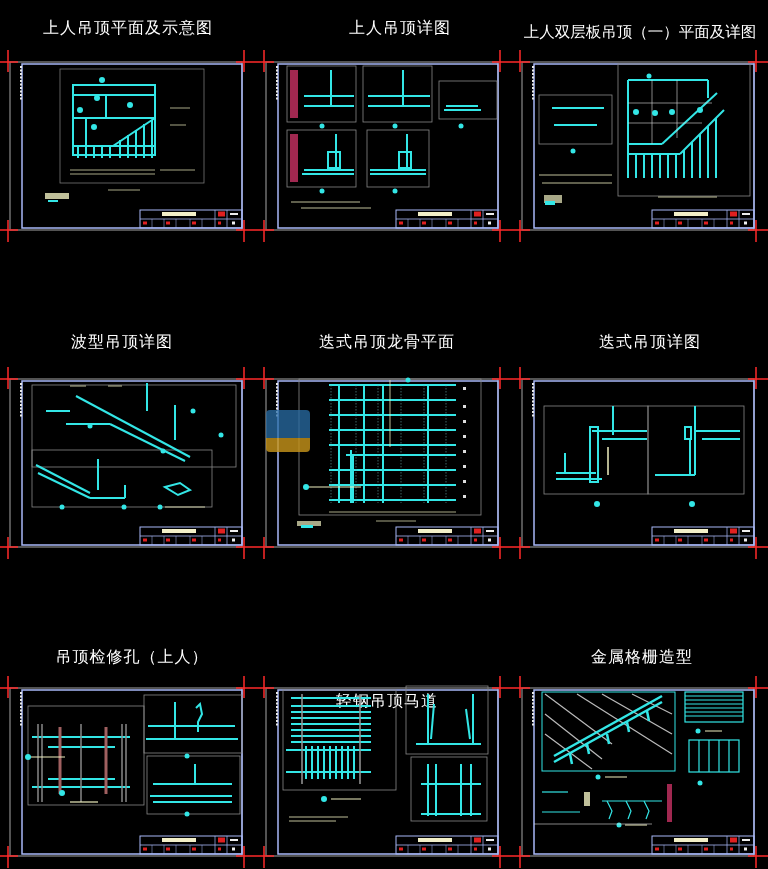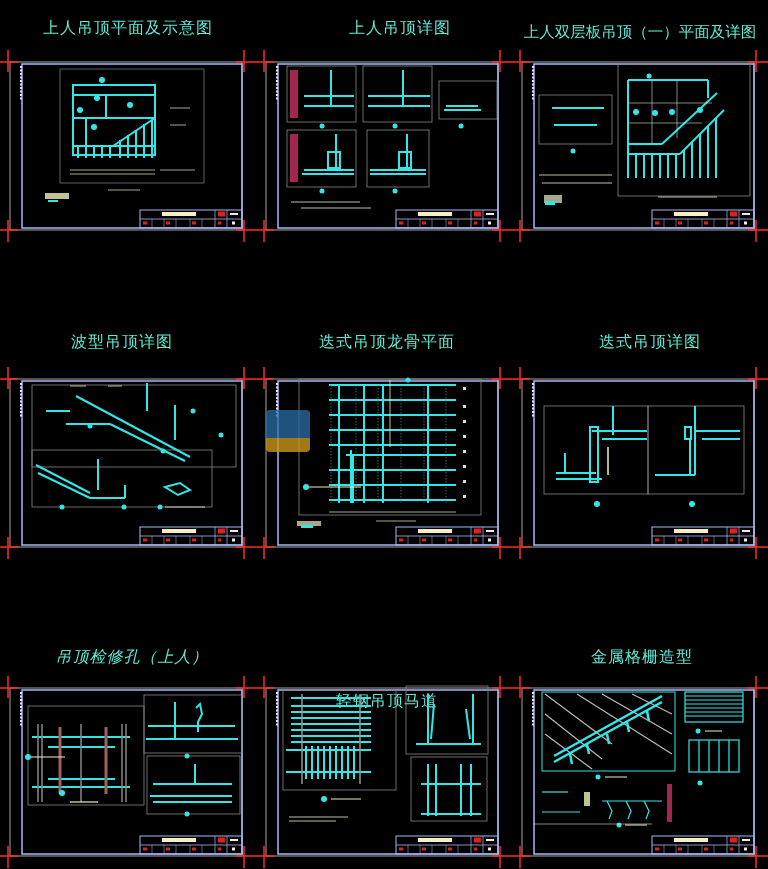--- a/index.html
+++ b/index.html
@@ -1,18 +1,18 @@
 <!DOCTYPE html>
 <html><head>
 <meta charset="utf-8">
 <style>
   html,body{margin:0;padding:0;background:#000;}
   body{width:768px;height:869px;position:relative;overflow:hidden;font-family:"DejaVu Sans",sans-serif;}
   .cell{position:absolute;width:256px;}
-  .title{position:absolute;left:0;width:256px;text-align:center;color:#5eead4;font-size:16px;letter-spacing:1px;}
+  .title{position:absolute;left:0;width:256px;text-align:center;color:#ffffff;font-size:16px;letter-spacing:1px;}
   .wm{position:absolute;left:262px;top:408px;width:250px;height:48px;}
   .wm-logo{position:absolute;left:4px;top:2px;width:44px;height:42px;}
   .wm-logo .b{position:absolute;left:0;top:0;width:44px;height:28px;background:#2a6fa8;opacity:.75;border-radius:4px 4px 0 0;}
   .wm-logo .y{position:absolute;left:0;top:28px;width:44px;height:14px;background:#c9961a;opacity:.8;border-radius:0 0 4px 4px;}
   .wm-text{position:absolute;left:50px;top:8px;font-size:26px;color:rgba(220,220,220,.45);font-family:"Liberation Sans",sans-serif;letter-spacing:0px;}
   .wm-text .dwg{color:rgba(200,40,40,.55);font-weight:bold;}
 </style>
 </head>
 <body>
 
@@ -29,21 +29,21 @@
 <div class="cell" style="left:0;top:310px;height:320px;">
   <div class="title" style="top:22px;left:-6px;">波型吊顶详图</div>
 </div>
 <div class="cell" style="left:256px;top:310px;height:320px;">
   <div class="title" style="top:22px;left:3px;font-family:Liberation Serif, serif;">迭式吊顶龙骨平面</div>
 </div>
 <div class="cell" style="left:512px;top:310px;height:320px;">
   <div class="title" style="top:22px;left:10px;">迭式吊顶详图</div>
 </div>
 
-<div class="cell" style="left:0;top:630px;height:239px;font-style:italic;">
+<div class="cell" style="left:0;top:630px;height:239px;">
   <div class="title" style="top:17px;left:4px;">吊顶检修孔（上人）</div>
 </div>
 <div class="cell" style="left:256px;top:630px;height:239px;">
   <div class="title" style="top:17px;left:3px;margin-top:44px;">轻钢吊顶马道</div>
 </div>
 <div class="cell" style="left:512px;top:630px;height:239px;font-family:Liberation Serif, serif;">
   <div class="title" style="top:17px;left:2px;">金属格栅造型</div>
 </div>
 
 <svg width="768" height="869" style="position:absolute;left:0;top:0;">

